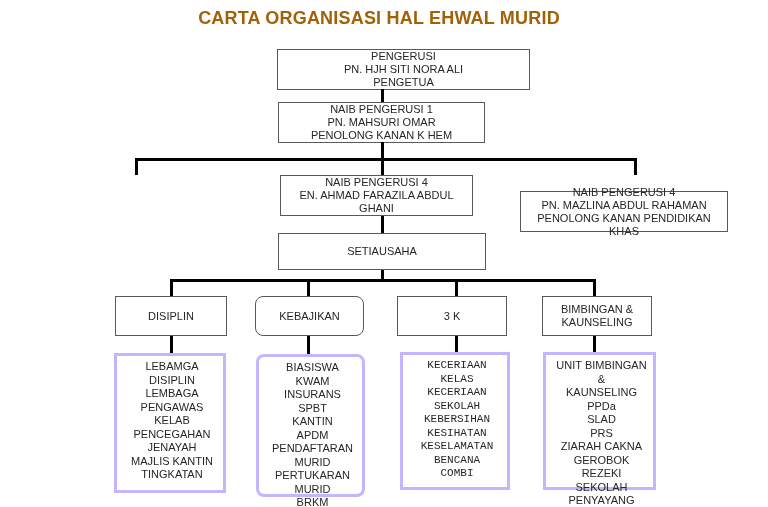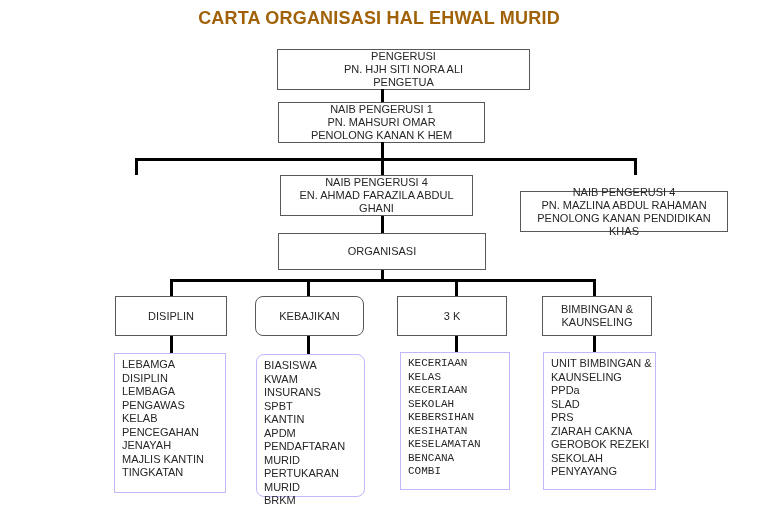--- a/index.html
+++ b/index.html
@@ -36,25 +36,25 @@
     align-items: center;
     justify-content: center;
     text-align: center;
     font-size: 11px;
     line-height: 13px;
     box-sizing: border-box;
     padding: 1px 2px;
   }
   .listbox {
     position: absolute;
-    border: 1px solid #c4b5fd;
+    border: 3px solid #c4b5fd;
     background: #ffffff;
     box-sizing: border-box;
     padding: 4px 3px 0 7px;
-    text-align: left;
+    text-align: center;
     font-size: 11px;
     line-height: 13.5px;
   }
   .vline {
     position: absolute;
     width: 3px;
     background: #000000;
   }
   .hline {
     position: absolute;
@@ -97,21 +97,21 @@
 
   <div class="box" style="left:520px; top:175px; width:208px; height:41px;margin-top:16px;">
       <div>NAIB PENGERUSI 4</div>
       <div>PN. MAZLINA ABDUL RAHAMAN</div>
       <div>PENOLONG KANAN PENDIDIKAN KHAS</div>
     </div>
 
   <div class="vline" style="left:381px; top:216px; height:17px;"></div>
 
   <div class="box" style="left:278px; top:233px; width:208px; height:37px;">
-      <div>ORGANISASI</div>
+      <div>SETIAUSAHA</div>
     </div>
 
   <div class="vline" style="left:381px; top:270px; height:12px;"></div>
   <div class="hline" style="left:170px; top:279px; width:426px;"></div>
   <div class="vline" style="left:170px; top:279px; height:17px;"></div>
   <div class="vline" style="left:307px; top:279px; height:17px;"></div>
   <div class="vline" style="left:455px; top:279px; height:17px;"></div>
   <div class="vline" style="left:593px; top:279px; height:17px;"></div>
 
   <div class="box" style="left:115px; top:296px; width:112px; height:40px;">DISIPLIN</div>

